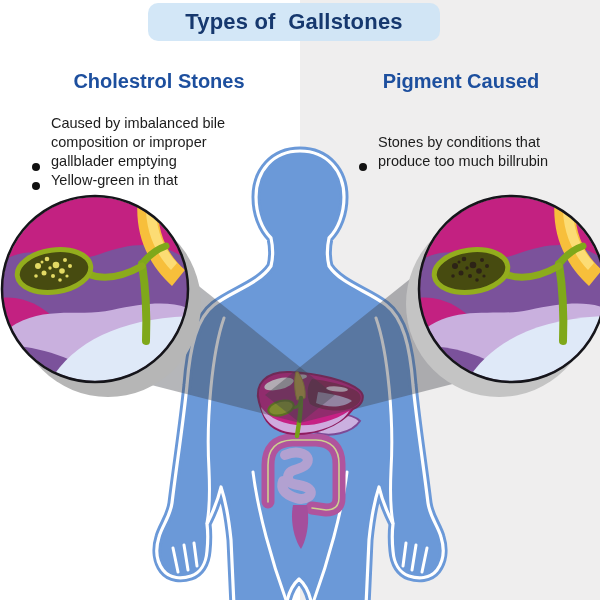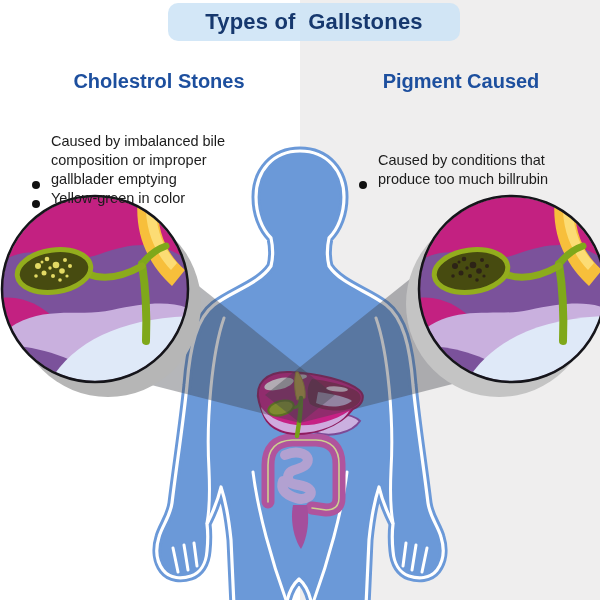--- a/index.html
+++ b/index.html
@@ -3,32 +3,32 @@
 <meta charset="utf-8">
 <style>
   * { margin:0; padding:0; box-sizing:border-box; }
   html,body { width:600px; height:600px; }
   body { position:relative; overflow:hidden; font-family:"Liberation Sans", sans-serif; background:#ffffff; }
   .canvas { position:absolute; inset:0; width:600px; height:600px; }
 
   .bg-right { position:absolute; left:300px; top:0; width:300px; height:600px; background:#efeeee; }
 
   .title-badge {
-    position:absolute; left:168px; top:3px; width:292px; height:38px;
+    position:absolute; left:148px; top:3px; width:292px; height:38px;
     background:rgba(203,227,246,0.85); border-radius:10px;
     display:flex; align-items:center; justify-content:center;
   }
   .title-badge .title-text {
     font-size:22px; font-weight:bold; color:#16386e; white-space:pre; letter-spacing:0.2px;
   }
 
   .col { position:absolute; }
   .col-left { left:20px; top:70px; width:278px; }
   .col-right { left:347px; top:70px; width:228px; }
-  .col h2 { font-size:20px; line-height:23px; font-weight:bold; color:#1d4f9e; text-align:center; margin-bottom:28px; }
+  .col h2 { font-size:20px; line-height:23px; font-weight:bold; color:#1d4f9e; text-align:center; margin-bottom:10px; }
   .bullet { display:flex; align-items:flex-end; }
   .bullet.first { min-height:68px; }
   .dot { width:8px; height:8px; border-radius:50%; background:#111; flex:0 0 8px; margin:6px 11px 0 12px; }
   .btext { font-size:14.5px; line-height:19px; color:#1c1c1c; white-space:pre-line; }
 
   svg.diagram { position:absolute; left:0; top:0; }
 </style>
 </head>
 <body>
 
@@ -178,26 +178,26 @@
   <div class="col col-left">
     <h2>Cholestrol Stones</h2>
     <div class="bullet first">
       <span class="dot"></span>
       <span class="btext">Caused by imbalanced bile
 composition or improper
 gallblader emptying</span>
     </div>
     <div class="bullet">
       <span class="dot"></span>
-      <span class="btext">Yellow-green in color</span>
+      <span class="btext">Yellow-green in that</span>
     </div>
   </div>
 
   <div class="col col-right">
     <h2>Pigment Caused</h2>
     <div class="bullet first">
       <span class="dot"></span>
-      <span class="btext">Caused by conditions that
+      <span class="btext">Stones by conditions that
 produce too much billrubin</span>
     </div>
   </div>
 
 </div>
 
 </body></html>

